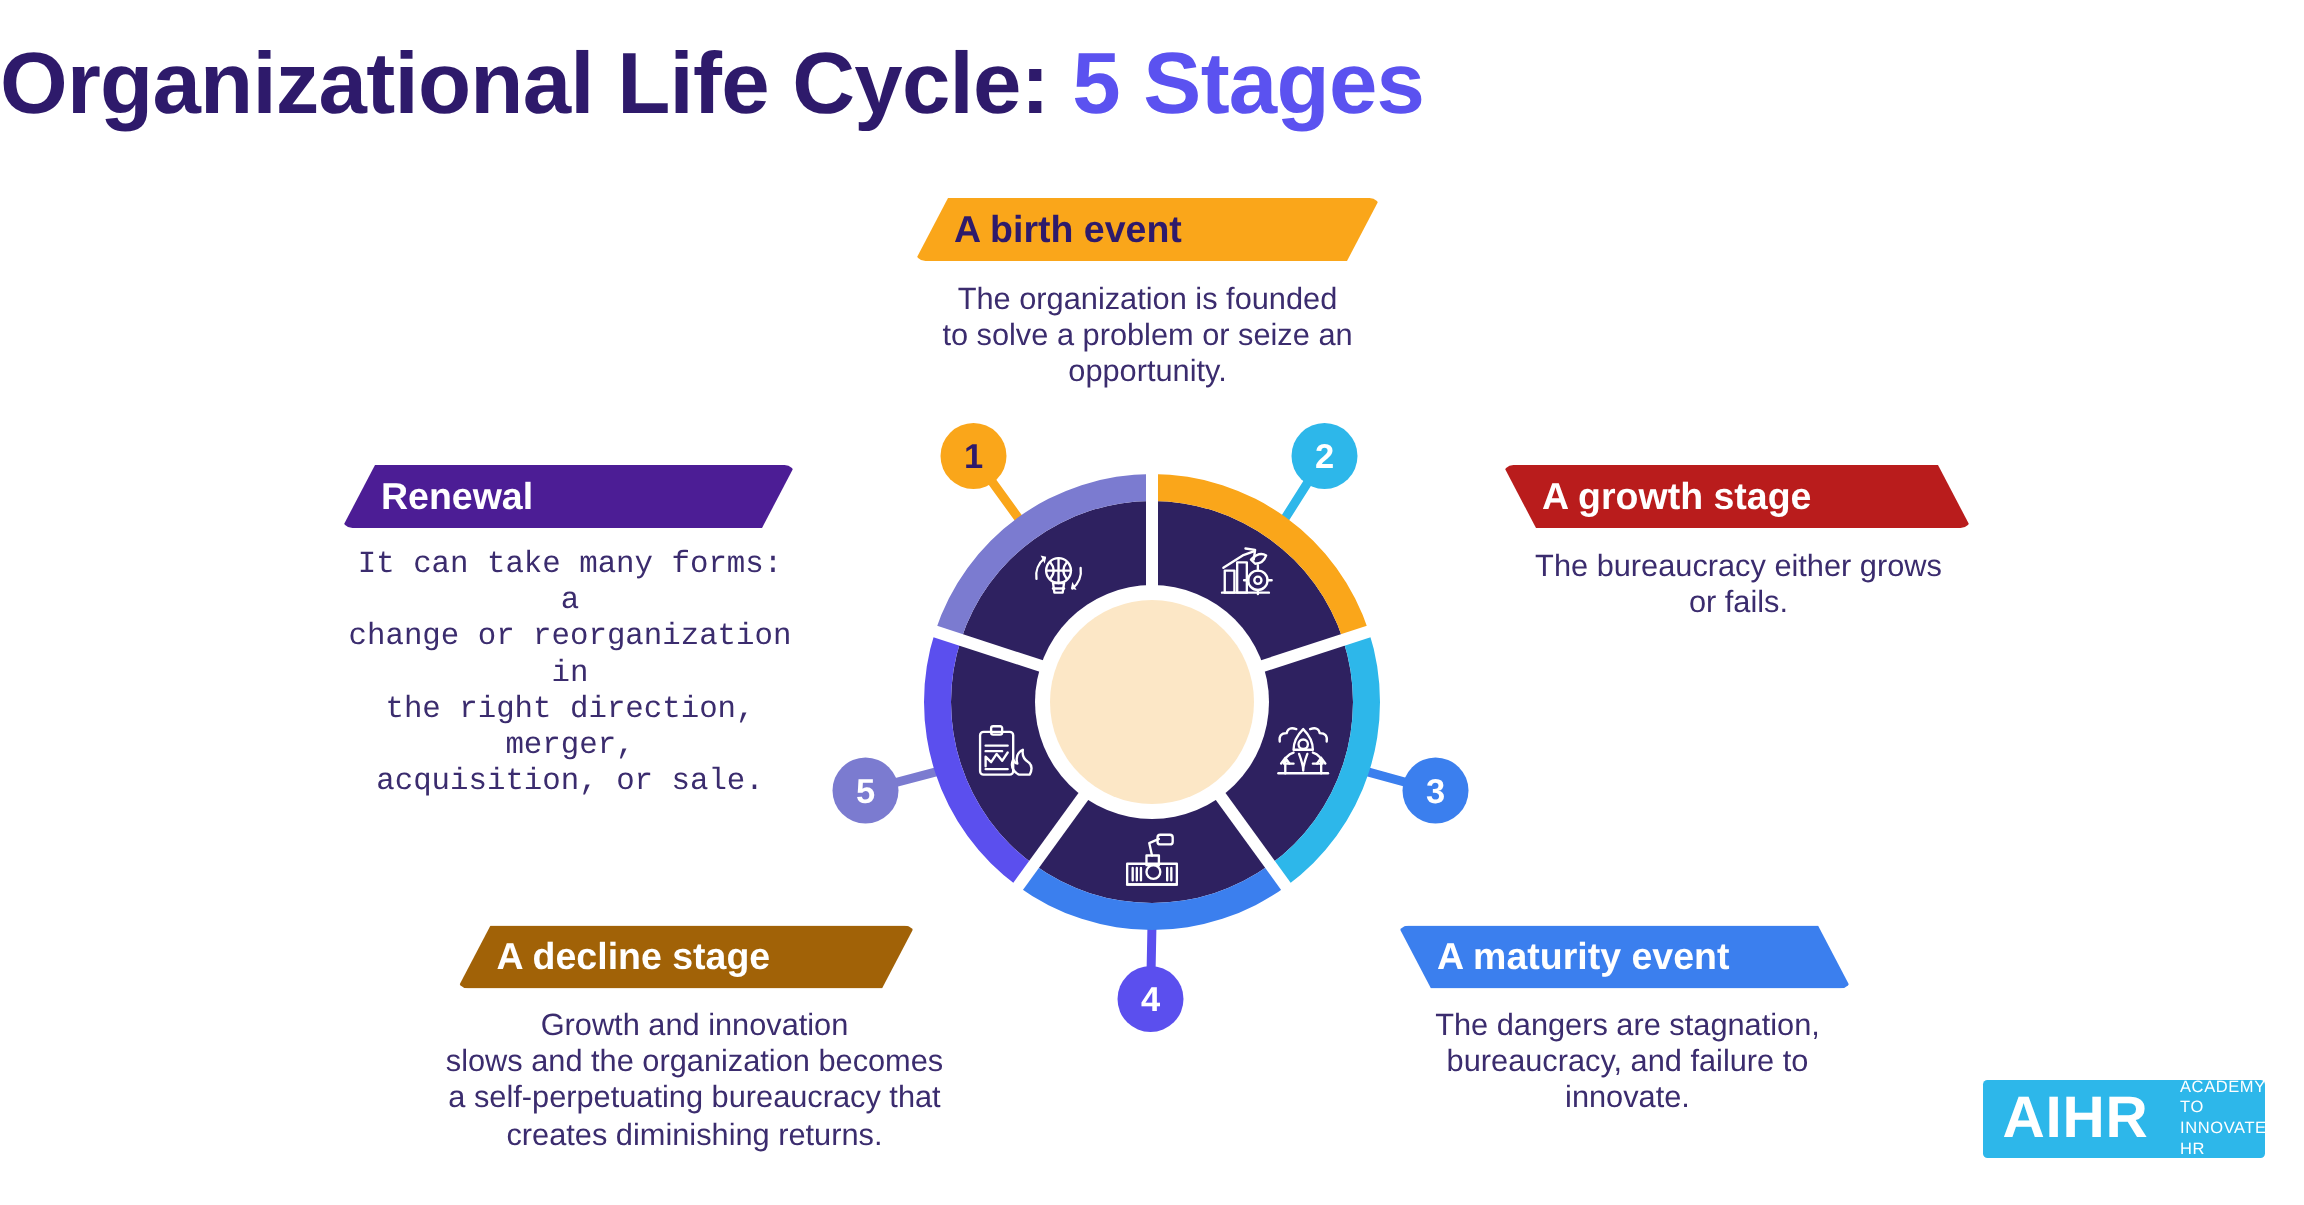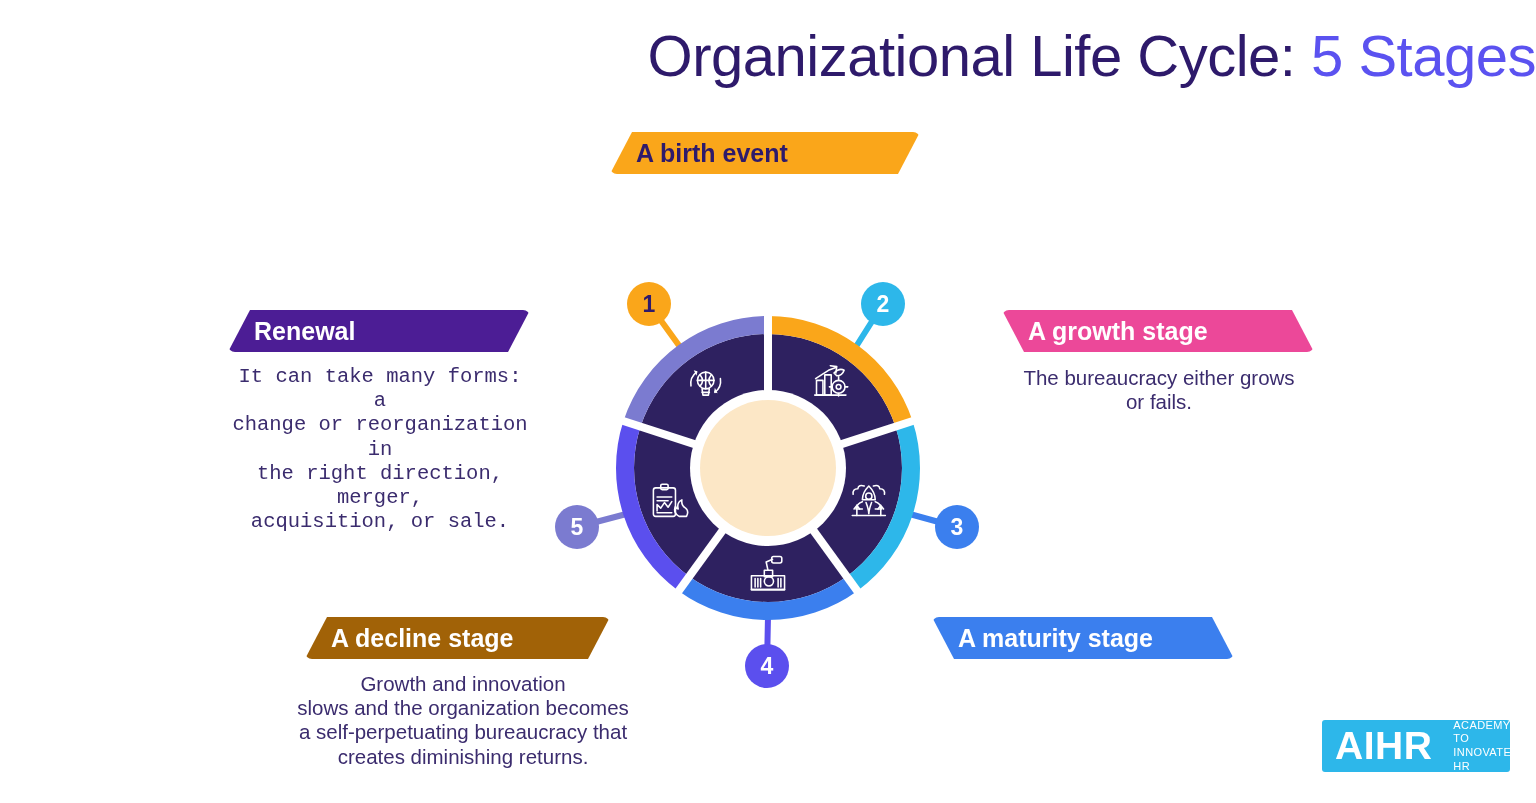--- a/index.html
+++ b/index.html
@@ -8,22 +8,22 @@
     background:#ffffff;
     font-family:"Liberation Sans", sans-serif;
     overflow:hidden;
     position:relative;
   }
   .page{position:absolute;inset:0;}
 
   
   .title{
     position:absolute;top:22px;left:0;width:1536px;
-    text-align:right;
-    font-size:58px;font-weight:normal;
+    text-align:left;
+    font-size:58px;font-weight:bold;
     letter-spacing:-0.5px;
     white-space:nowrap;
   }
   .title .t-main{color:#2E1A6B;}
   .title .t-accent{color:#5B52F0;}
 
   
   .banner{
     position:absolute;
     display:flex;align-items:center;justify-content:flex-start;
@@ -105,30 +105,36 @@
 
 <div class="page">
 
   <div class="title">
     <span class="t-main">Organizational Life Cycle: </span><span class="t-accent">5 Stages</span>
   </div>
 
   <div class="banner" id="banner-1" style="background: rgb(250, 166, 26); color: rgb(46, 26, 107);">
     <span>A birth event</span>
   </div>
-
-  <div class="banner flip" id="banner-2" style="background: #ec4899; color: rgb(255, 255, 255);">
+  <div class="desc" id="desc-1">The organization is founded
+to solve a problem or seize an
+opportunity.</div>
+
+  <div class="banner flip" id="banner-2" style="background: #b91c1c; color: rgb(255, 255, 255);">
     <span>A growth stage</span>
   </div>
   <div class="desc" id="desc-2">The bureaucracy either grows
 or fails.</div>
 
   <div class="banner flip" id="banner-3" style="background: rgb(59, 127, 238); color: rgb(255, 255, 255);">
-    <span>A maturity stage</span>
-  </div>
+    <span>A maturity event</span>
+  </div>
+  <div class="desc" id="desc-3">The dangers are stagnation,
+bureaucracy, and failure to
+innovate.</div>
 
   <div class="banner" id="banner-4" style="background: #a16207; color: rgb(255, 255, 255);">
     <span>A decline stage</span>
   </div>
   <div class="desc" id="desc-4">Growth and innovation
 slows and the organization becomes
 a self-perpetuating bureaucracy that
 creates diminishing returns.</div>
 
   <div class="banner" id="banner-5" style="background: #4c1d95; color: rgb(255, 255, 255);">

